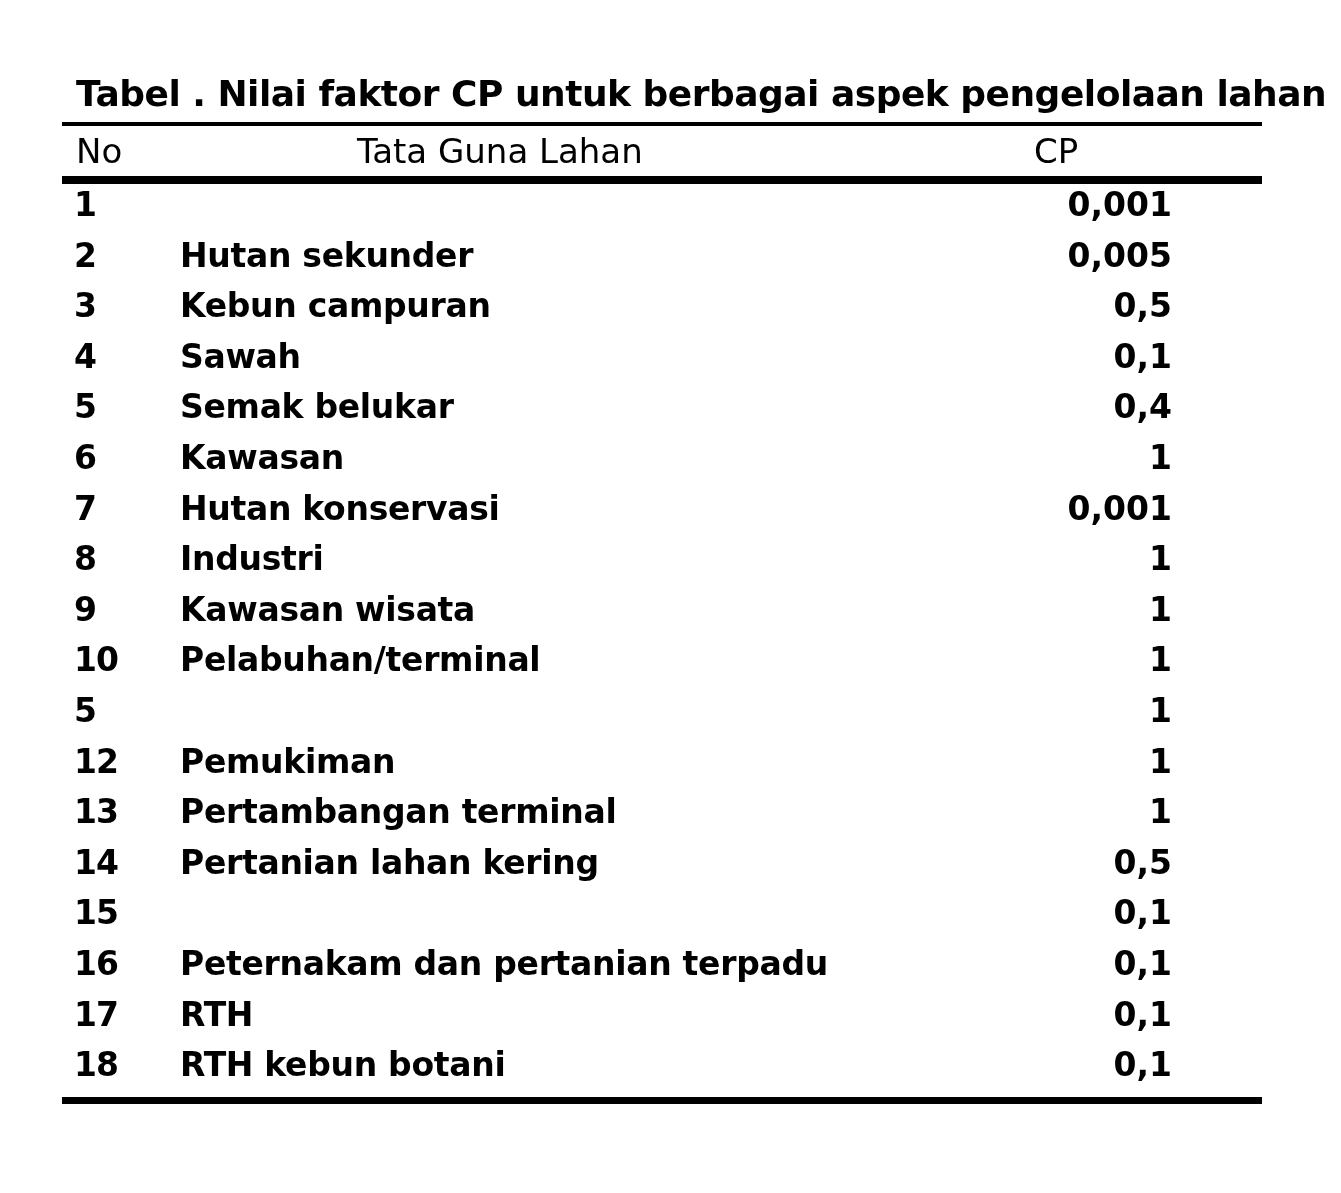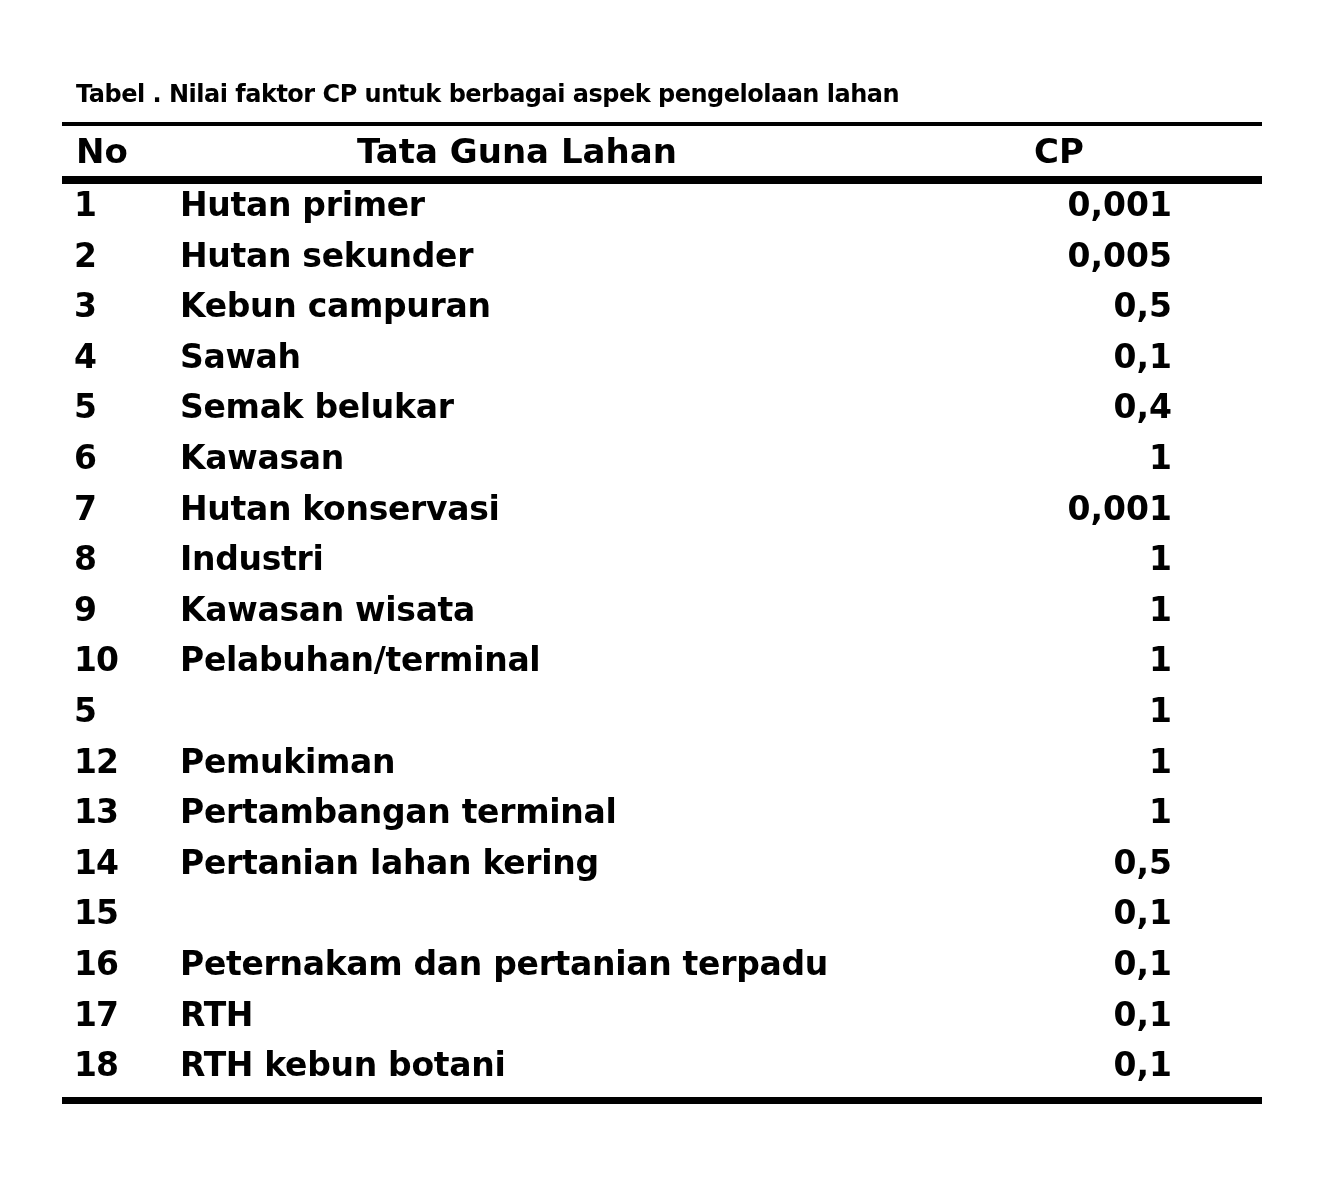--- a/index.html
+++ b/index.html
@@ -2,30 +2,30 @@
 <html><head>
   <meta charset="utf-8">
   <style>
     html, body { margin: 0; padding: 0; background: #ffffff; }
     body {
       width: 1341px; height: 1193px; position: relative; overflow: hidden;
       font-family: "DejaVu Sans", sans-serif; color: #000;
     }
     .title {
       position: absolute; left: 76px; top: 72px;
-      font-size: 24px; font-weight: bold; letter-spacing: -0.5px;
+      font-size: 36px; font-weight: bold; letter-spacing: -0.5px;
       white-space: nowrap; line-height: 44px;
     }
     .rule { position: absolute; left: 62px; width: 1200px; background: #000; }
     .rule.top { top: 122px; height: 4px; }
     .rule.mid { top: 176px; height: 8px; }
     .rule.bottom { top: 1097px; height: 7px; }
     .hdr {
       position: absolute; top: 126px; height: 66px; line-height: 50px;
-      font-size: 34px; font-weight: bold; white-space: nowrap;
+      font-size: 34px; font-weight: normal; white-space: nowrap;
     }
     .hdr.no { left: 76px; }
     .hdr.land { left: 357px; }
     .hdr.cp { left: 1034px; }
     .rows { position: absolute; left: 62px; top: 180px; width: 1200px; }
     .row { position: relative; height: 50.6px; }
     .cell {
       position: absolute; top: 0; height: 50px; line-height: 50px;
       font-size: 33px; font-weight: bold; white-space: nowrap;
     }
@@ -40,21 +40,20 @@
 
 <div class="rule top"></div>
 <div class="hdr no">No</div>
 <div class="hdr land">Tata Guna Lahan</div>
 <div class="hdr cp">CP</div>
 <div class="rule mid"></div>
 
 <div class="rows">
   <div class="row">
       <span class="cell no">1</span>
-      <span class="cell land">Hutan primer</span>
       <span class="cell cp">0,001</span>
     </div>
   <div class="row">
       <span class="cell no">2</span>
       <span class="cell land">Hutan sekunder</span>
       <span class="cell cp">0,005</span>
     </div>
   <div class="row">
       <span class="cell no">3</span>
       <span class="cell land">Kebun campuran</span>

